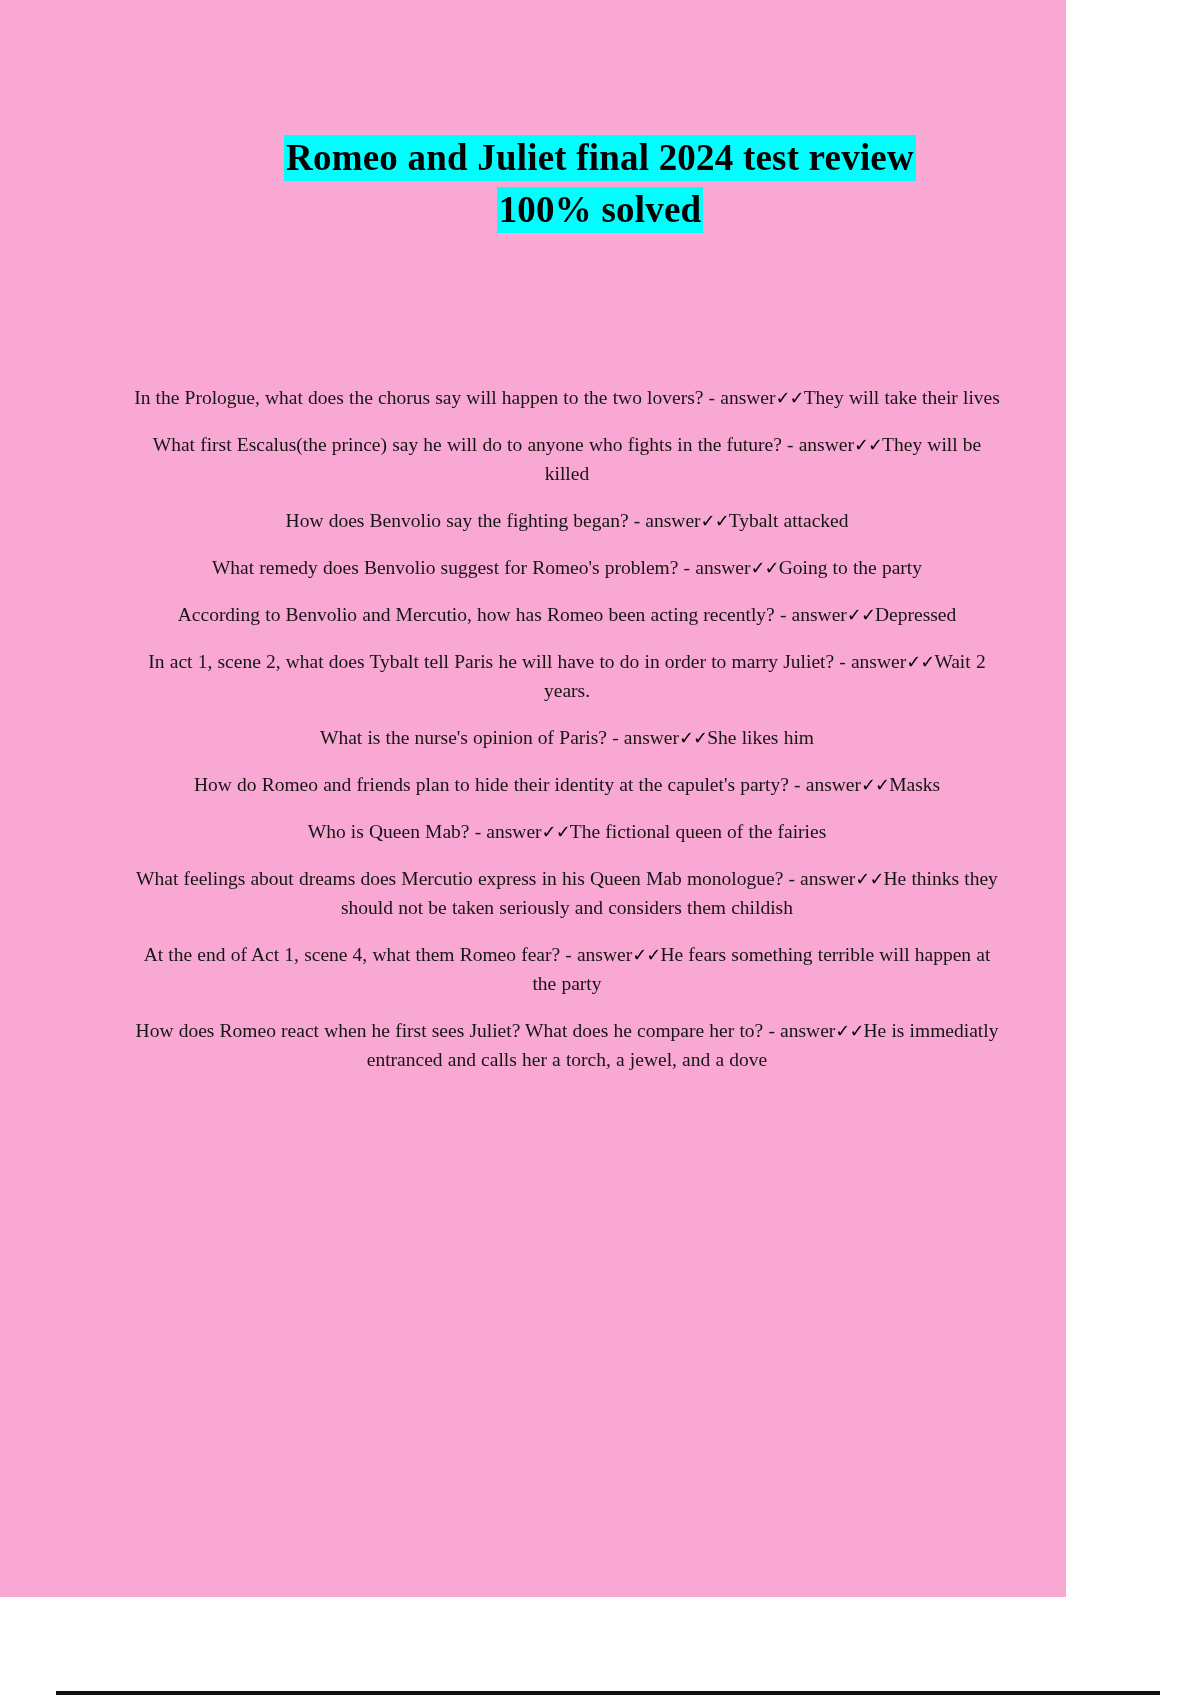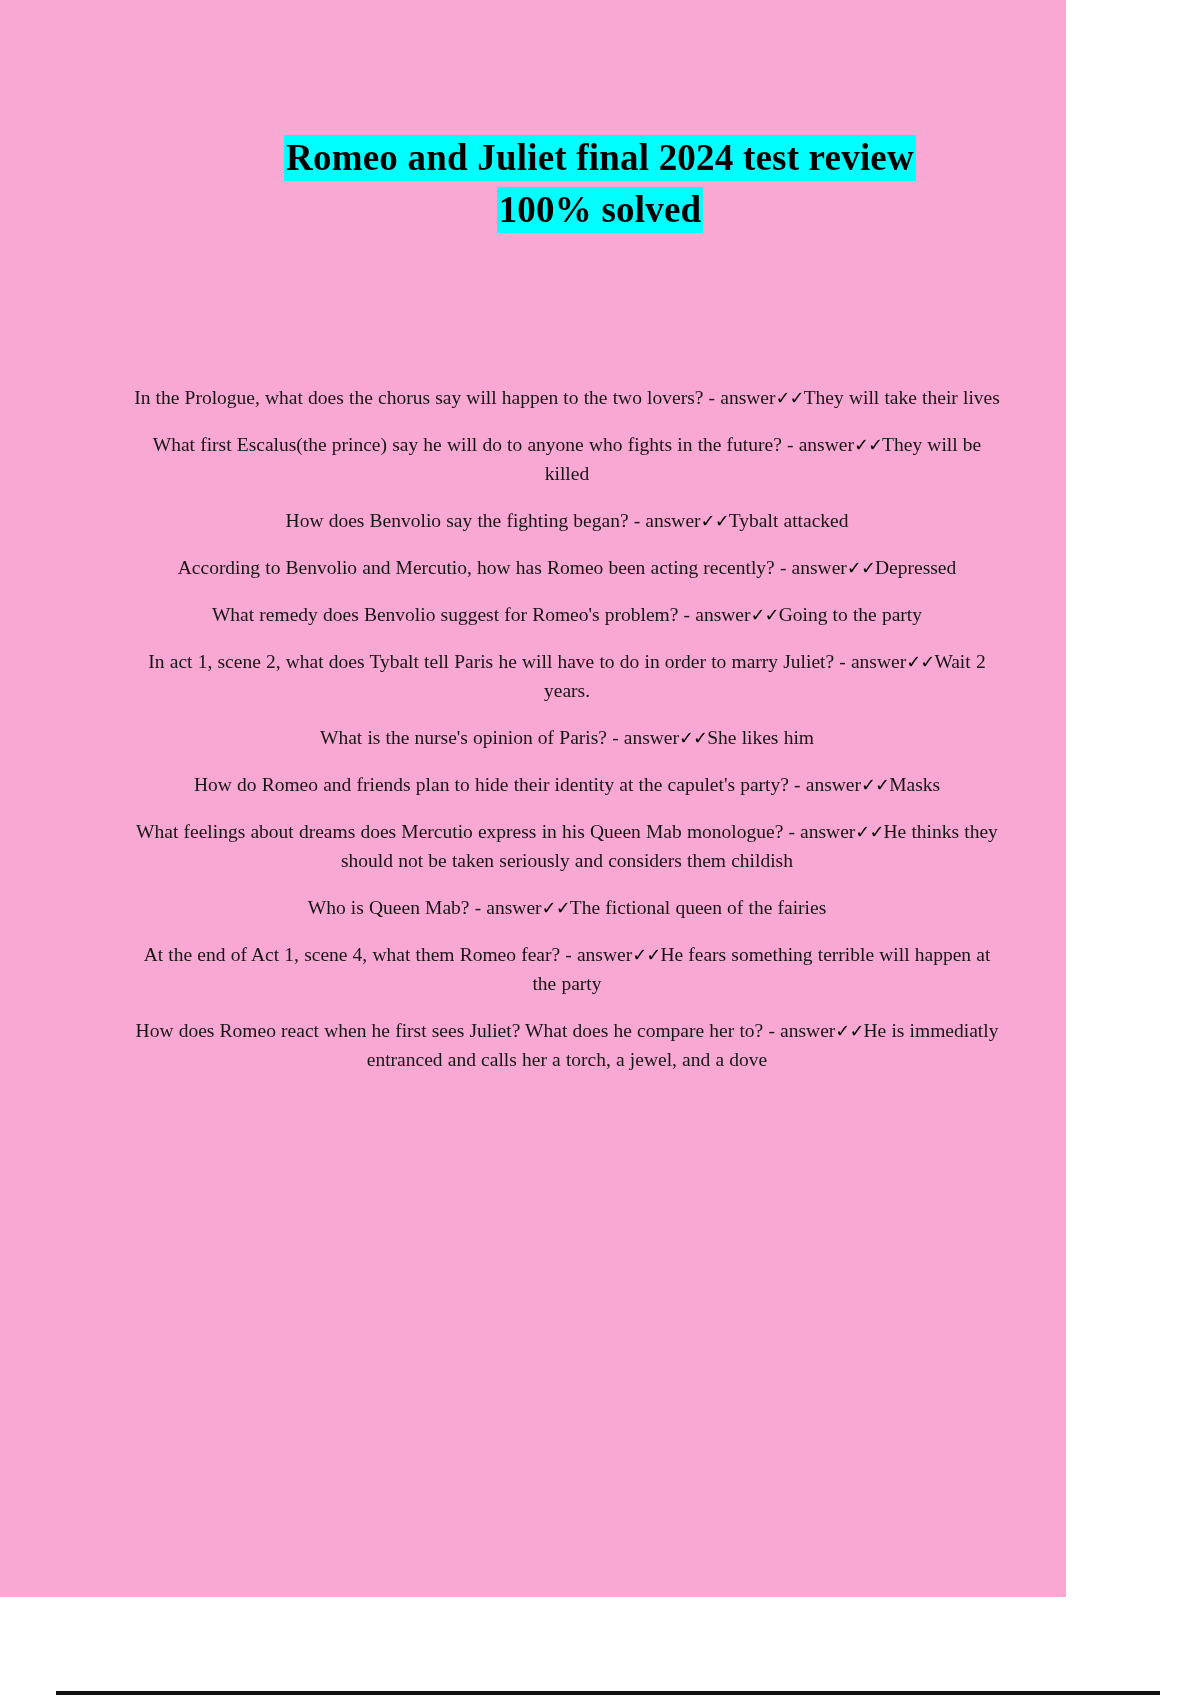--- a/index.html
+++ b/index.html
@@ -87,26 +87,26 @@
 
   <div id="doc-title">
     <span class="hl">Romeo and Juliet final 2024 test review</span><br>
     <span class="hl">100% solved</span>
   </div>
 
   <div id="qa-list">
       <p class="qa-item"><span>In the Prologue, what does the chorus say will happen to the two lovers?</span><span> - answer</span><span class="qa-check">✓✓</span><span>They will take their lives</span></p>
       <p class="qa-item"><span>What first Escalus(the prince) say he will do to anyone who fights in the future?</span><span> - answer</span><span class="qa-check">✓✓</span><span>They will be killed</span></p>
       <p class="qa-item"><span>How does Benvolio say the fighting began?</span><span> - answer</span><span class="qa-check">✓✓</span><span>Tybalt attacked</span></p>
+      <p class="qa-item"><span>What remedy does Benvolio suggest for Romeo's problem?</span><span> - answer</span><span class="qa-check">✓✓</span><span>Going to the party</span></p>
       <p class="qa-item"><span>According to Benvolio and Mercutio, how has Romeo been acting recently?</span><span> - answer</span><span class="qa-check">✓✓</span><span>Depressed</span></p>
-      <p class="qa-item"><span>What remedy does Benvolio suggest for Romeo's problem?</span><span> - answer</span><span class="qa-check">✓✓</span><span>Going to the party</span></p>
       <p class="qa-item"><span>In act 1, scene 2, what does Tybalt tell Paris he will have to do in order to marry Juliet?</span><span> - answer</span><span class="qa-check">✓✓</span><span>Wait 2 years.</span></p>
       <p class="qa-item"><span>What is the nurse's opinion of Paris?</span><span> - answer</span><span class="qa-check">✓✓</span><span>She likes him</span></p>
       <p class="qa-item"><span>How do Romeo and friends plan to hide their identity at the capulet's party?</span><span> - answer</span><span class="qa-check">✓✓</span><span>Masks</span></p>
+      <p class="qa-item"><span>Who is Queen Mab?</span><span> - answer</span><span class="qa-check">✓✓</span><span>The fictional queen of the fairies</span></p>
       <p class="qa-item"><span>What feelings about dreams does Mercutio express in his Queen Mab monologue?</span><span> - answer</span><span class="qa-check">✓✓</span><span>He thinks they should not be taken seriously and considers them childish</span></p>
-      <p class="qa-item"><span>Who is Queen Mab?</span><span> - answer</span><span class="qa-check">✓✓</span><span>The fictional queen of the fairies</span></p>
       <p class="qa-item"><span>At the end of Act 1, scene 4, what them Romeo fear?</span><span> - answer</span><span class="qa-check">✓✓</span><span>He fears something terrible will happen at the party</span></p>
       <p class="qa-item"><span>How does Romeo react when he first sees Juliet? What does he compare her to?</span><span> - answer</span><span class="qa-check">✓✓</span><span>He is immediatly entranced and calls her a torch, a jewel, and a dove</span></p>
     </div>
 
 </div>
 
 <div id="footer-rule"></div>
 
 </body></html>

